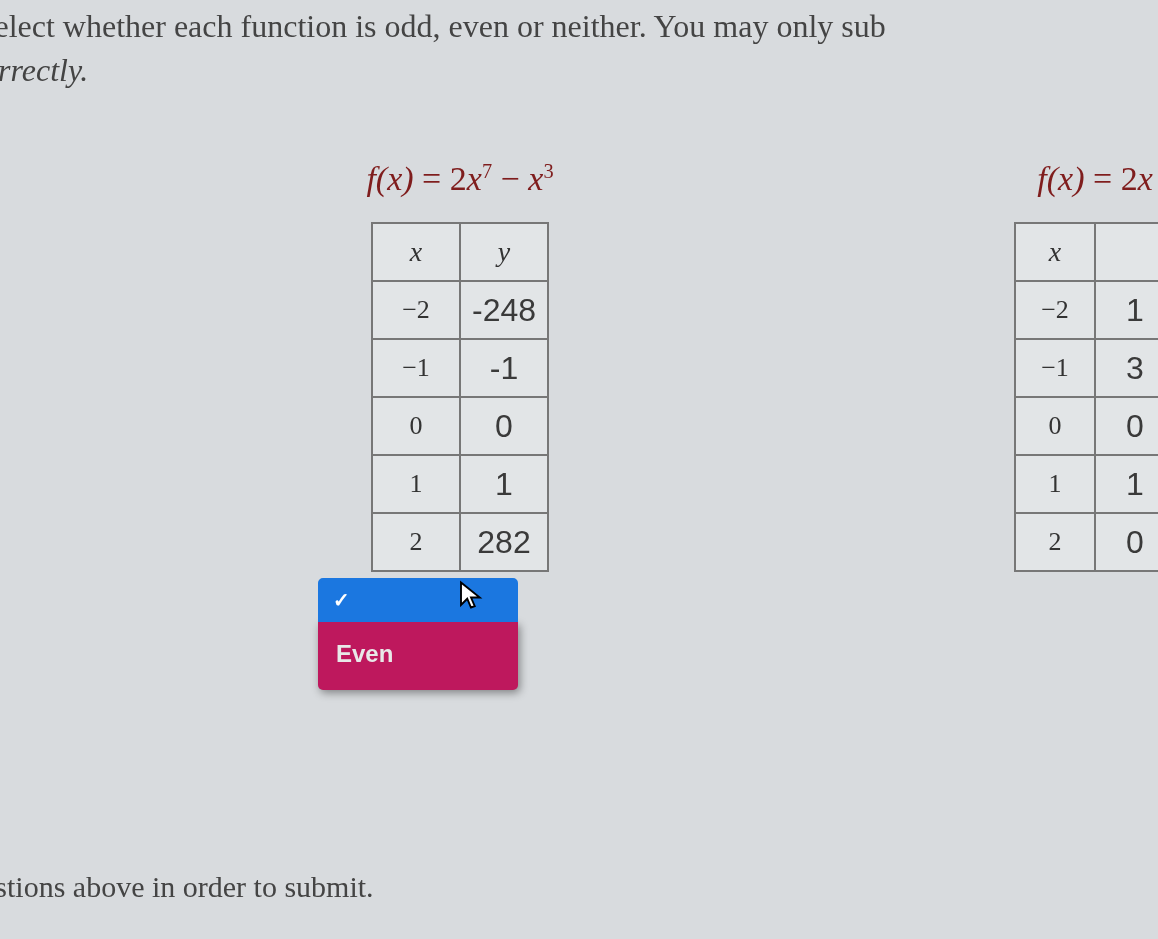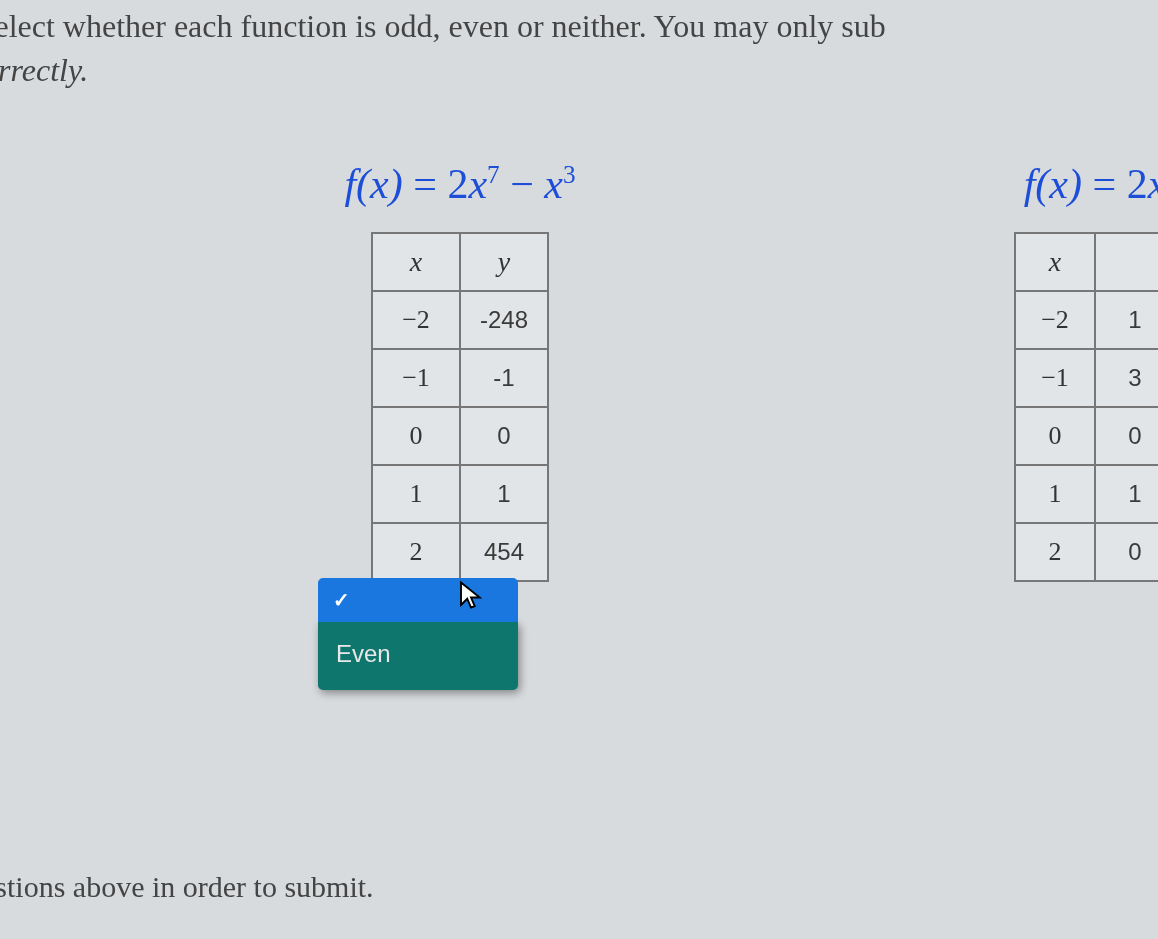--- a/index.html
+++ b/index.html
@@ -29,23 +29,23 @@
       color: #444;
     }
     .function-block {
       position: absolute;
       top: 160px;
       text-align: center;
     }
     .fb1 { left: 300px; width: 320px; }
     .fb2 { left: 970px; width: 250px; }
     .formula {
-      font-size: 42px;
+      font-size: 34px;
       font-style: italic;
-      color: #1d4ed8;
+      color: #7f1d1d;
       margin-bottom: 24px;
       white-space: nowrap;
     }
     .formula .rm { font-style: normal; }
     sup { font-size: 0.6em; vertical-align: super; font-style: normal;}
     table.val {
       border-collapse: collapse;
       margin: 0 auto;
       background: #e2e5e7;
     }
@@ -57,21 +57,21 @@
       vertical-align: middle;
       font-size: 26px;
       color: #333;
     }
     table.val th {
       font-style: italic;
       font-weight: normal;
       font-size: 28px;
     }
     table.val td.yval {
-      font-size: 24px;
+      font-size: 32px;
       font-family: Arial, sans-serif;
       color: #3a3a3a;
     }
     .dropdown {
       position: absolute;
       top: 578px;
       left: 318px;
       width: 200px;
       font-family: Arial, Helvetica, sans-serif;
     }
@@ -84,24 +84,25 @@
       align-items: center;
       padding: 0 12px;
       color: #fff;
       position: relative;
     }
     .dd-selected .check {
       font-size: 20px;
       font-weight: bold;
     }
     .dd-list {
-      background: #0f766e;
+      background: #be185d;
       border-radius: 0 0 5px 5px;
       padding: 10px 0 14px 0;
       box-shadow: 2px 3px 8px rgba(0,0,0,0.4);
+      font-weight: bold;
     }
     .dd-item {
       padding: 8px 18px;
       color: #e8e8e8;
       font-size: 24px;
       cursor: pointer;
     }
     .cursor-icon {
       position: absolute;
       top: 580px;
@@ -148,21 +149,21 @@
     <tr>
           <td>0</td>
           <td class="yval">0</td>
         </tr>
     <tr>
           <td>1</td>
           <td class="yval">1</td>
         </tr>
     <tr>
           <td>2</td>
-          <td class="yval">454</td>
+          <td class="yval">282</td>
         </tr>
   </tbody>
     </table>
 </div>
 
 <div class="dropdown">
   <div class="dd-selected">
     <span class="check">✓</span>
   </div>
   <div class="dd-list">

